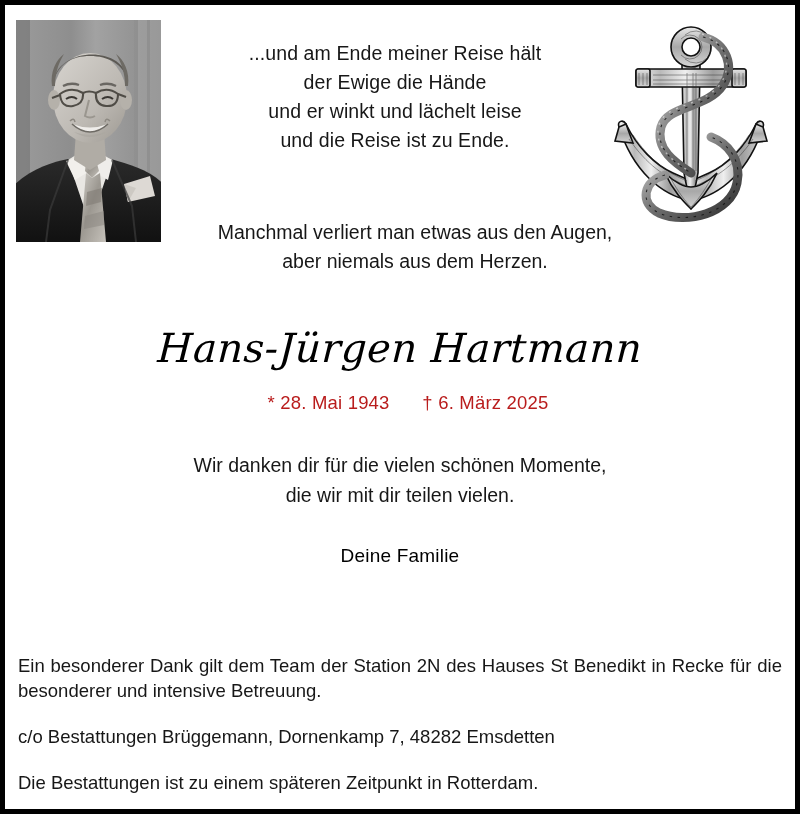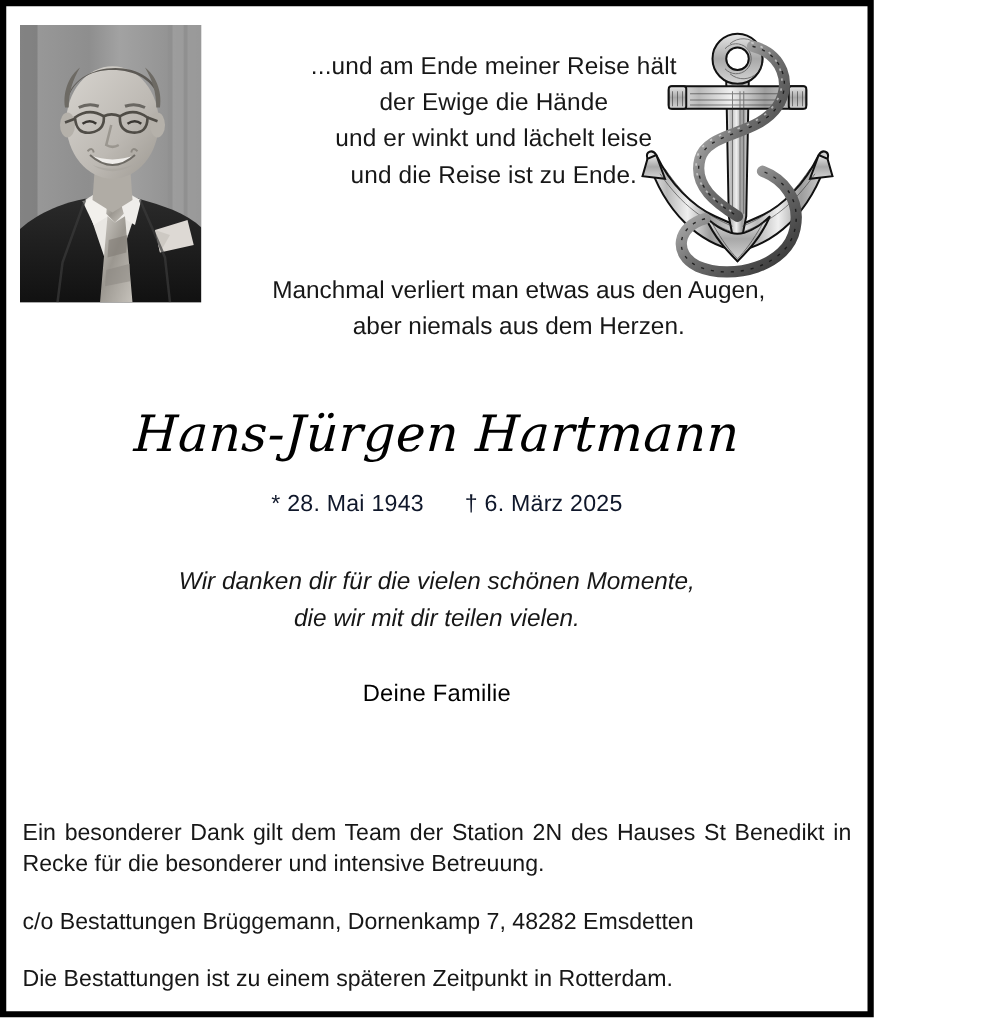--- a/index.html
+++ b/index.html
@@ -7,21 +7,21 @@
     padding: 0;
     background: #ffffff;
   }
   body {
     font-family: "Liberation Sans", sans-serif;
     -webkit-font-smoothing: antialiased;
   }
 
   .obituary {
     position: relative;
-    width: 699px;
+    width: 800px;
     height: 814px;
     box-sizing: border-box;
     background: #ffffff;
     border: 5px solid #000000;
     overflow: hidden;
   }
 
   
   .top-zone {
     position: relative;
@@ -83,33 +83,32 @@
     font-size: 40px;
     line-height: 44px;
     color: #000000;
     margin-top: 36px;
     letter-spacing: .5px;
     transform: skewX(-3deg);
   }
 
   .life-dates {
     font-size: 18.5px;
-    color: #0f172a;
+    color: #b91c1c;
     margin-top: 22px;
     letter-spacing: .2px;
     margin-left: 16px;
   }
   .life-dates .date-sep { display: inline-block; width: 22px; }
 
   .thanks {
     font-size: 19.5px;
     line-height: 30px;
     color: #171717;
     margin-top: 36px;
-    font-style: italic;
   }
 
   .family {
     font-size: 19px;
     font-weight: normal;
     color: #000000;
     margin-top: 35px;
     letter-spacing: .2px;
   }
 

